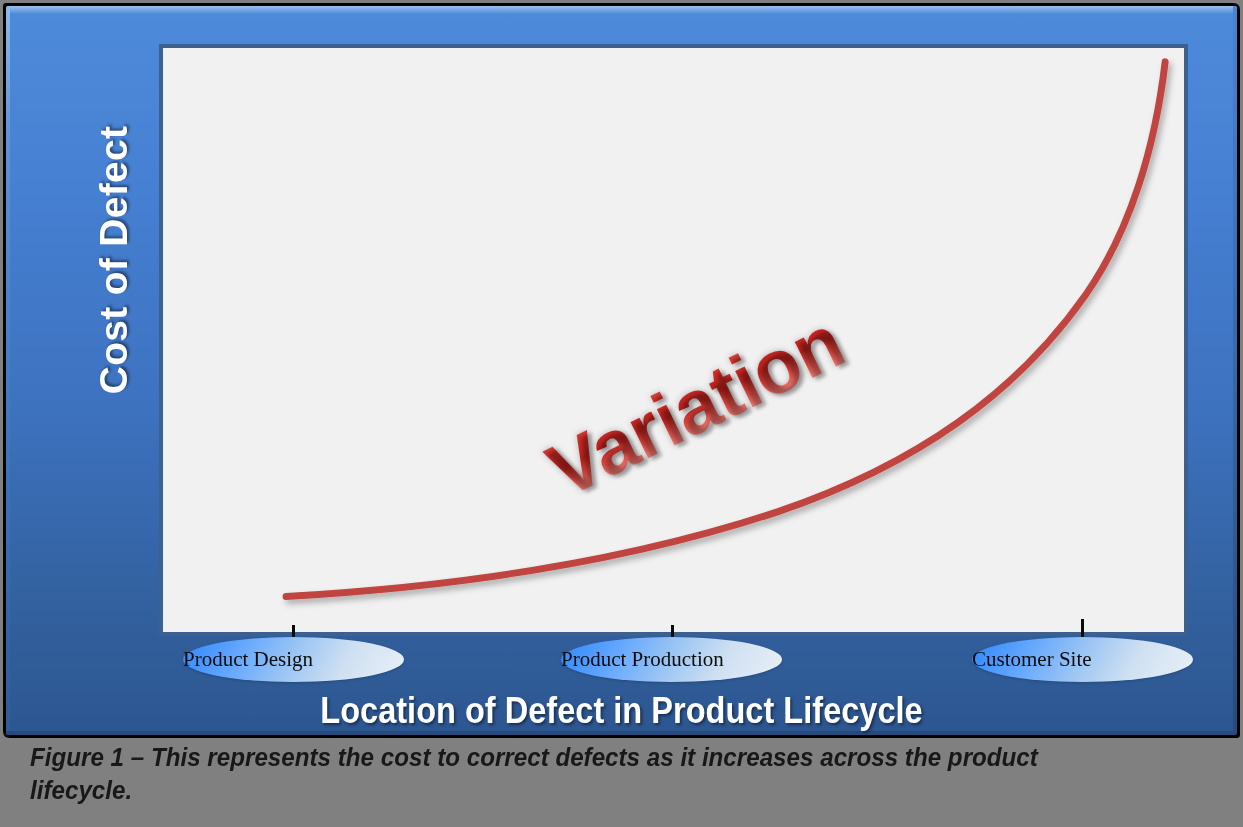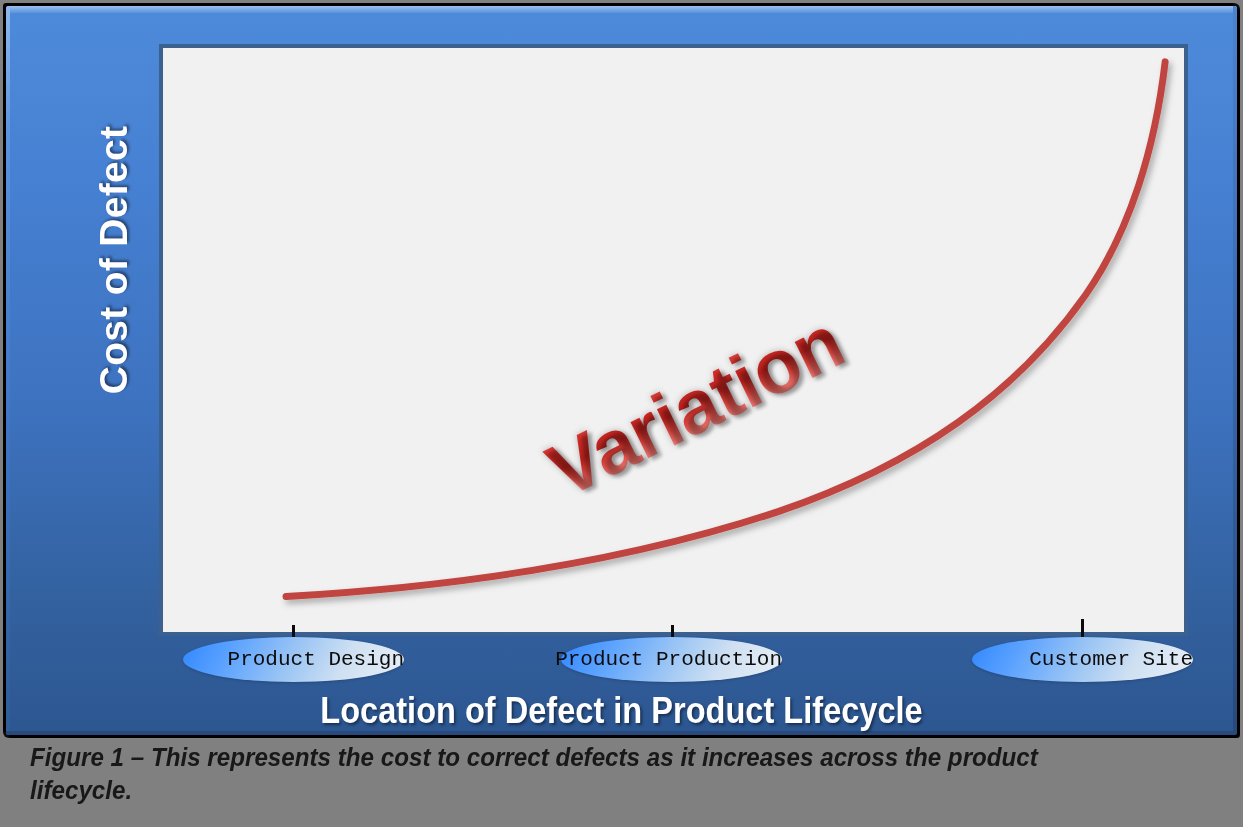--- a/index.html
+++ b/index.html
@@ -156,24 +156,24 @@
   }
 
   
   .cat-ellipse {
     position: absolute;
     height: 45px;
     border-radius: 50%;
     background: linear-gradient(118deg, #2f86ff 0%, #5ba2ff 22%, #9dc6f4 50%, #cfe0f2 72%, #eaf0f7 100%);
     display: flex;
     align-items: center;
-    justify-content: flex-end;
+    justify-content: flex-start;
     color: #0c0c0c;
     font-size: 21px;
-    font-family: Liberation Mono, monospace;
+    font-family: Liberation Serif, serif;
     white-space: nowrap;
     box-shadow: 0 1px 3px rgba(0,0,0,0.18);
   }
 
   
   .x-axis-title {
     position: absolute;
     left: 0;
     right: 0;
     top: 684px;

